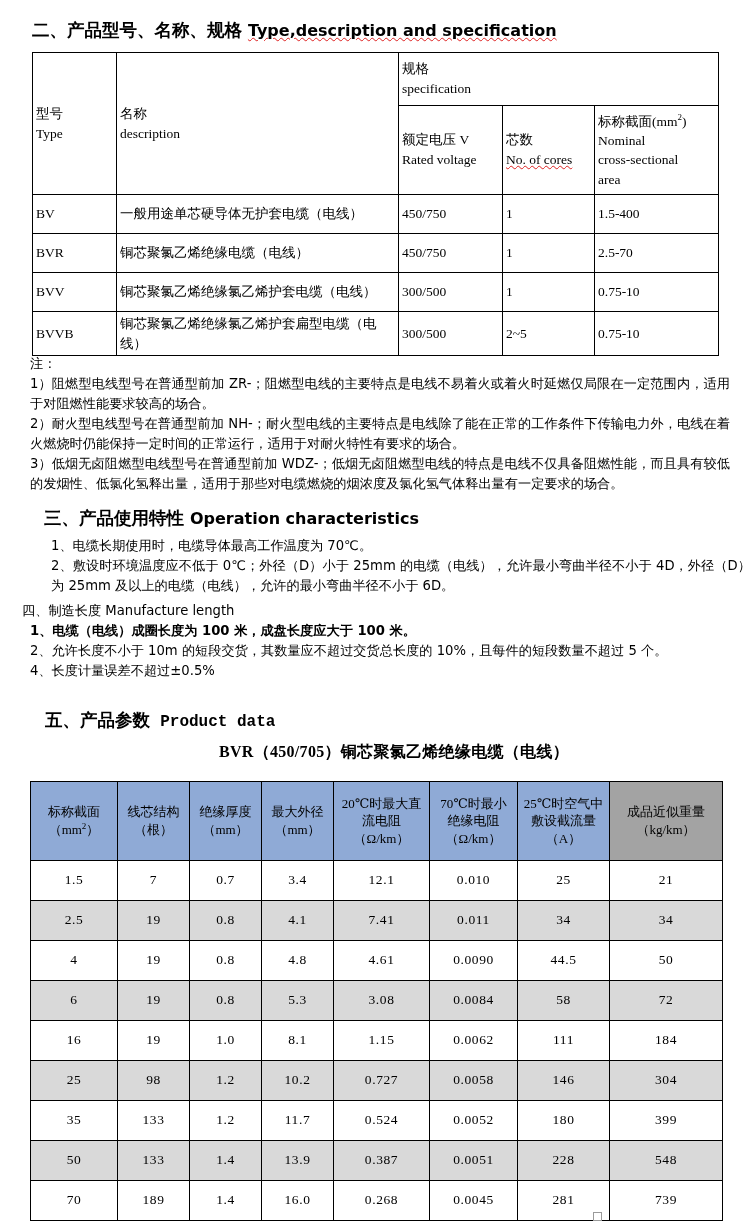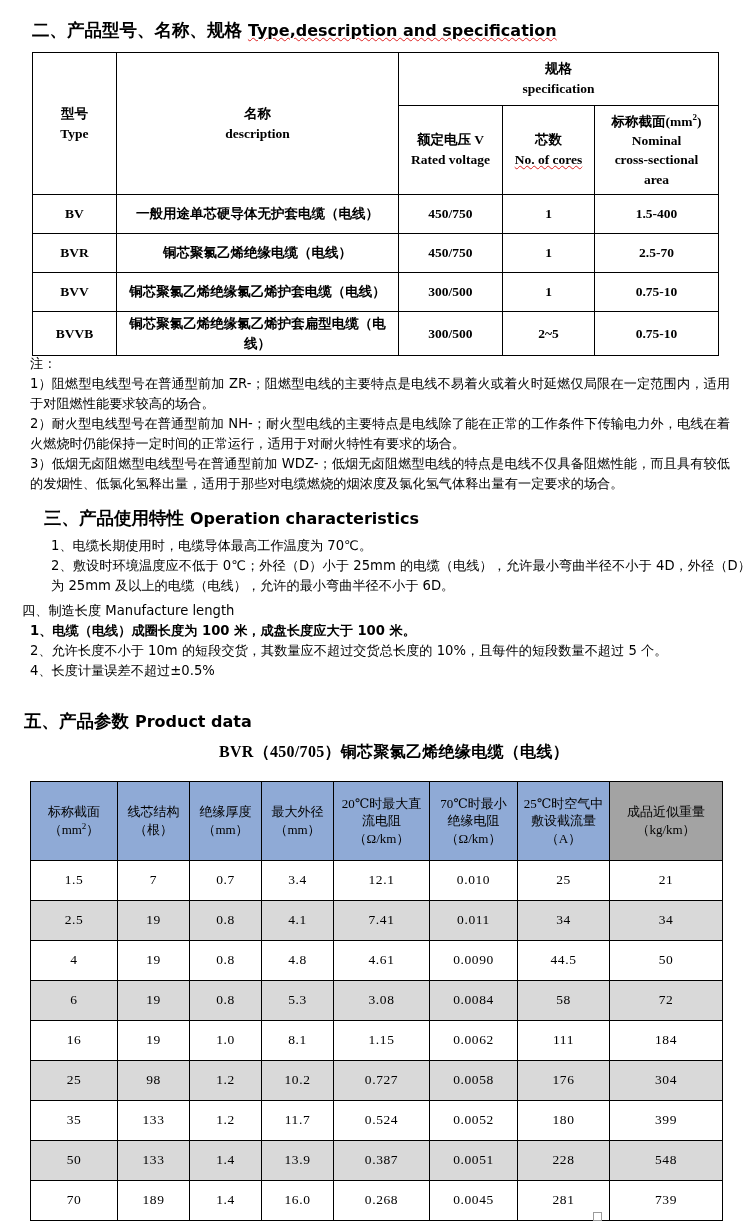--- a/index.html
+++ b/index.html
@@ -45,26 +45,26 @@
   
   .tbl1 {
     border-collapse: collapse;
     table-layout: fixed;
     width: 686px;
     margin: 0;
   }
   .tbl1 td, .tbl1 th {
     border: 1px solid #000000;
     padding: 2px 3px;
-    text-align: center;
+    text-align: left;
     vertical-align: middle;
     font-family: "Liberation Serif", "DejaVu Serif", serif;
     font-size: 13.5px;
     line-height: 1.45;
-    font-weight: bold;
+    font-weight: normal;
   }
   .tbl1 .hcell { height: 60px; }
   .tbl1 .body-row td { height: 34px; }
   .tbl1 .desc { font-size: 13.5px; }
   .sup { font-size: 9px; vertical-align: super; }
 
   
   .note-block {
     font-family: "DejaVu Sans", "Liberation Sans", sans-serif;
     font-size: 13.2px;
@@ -222,21 +222,21 @@
   <div class="note-block" style="position:absolute; left:22px; top:601px;">
     <p><span>四、制造长度</span> <span>Manufacture length</span></p>
   </div>
 
   <div class="note-block" style="position:absolute; left:30px; top:621px;">
     <p class="bold-line">1、电缆（电线）成圈长度为 100 米，成盘长度应大于 100 米。</p>
     <p>2、允许长度不小于 10m 的短段交货，其数量应不超过交货总长度的 10%，且每件的短段数量不超过 5 个。</p>
     <p>4、长度计量误差不超过±0.5%</p>
   </div>
 
-  <div style="position:absolute; left:24px; top:711px;" class="section-heading">
+  <div style="position:absolute; left:45px; top:711px;font-family:Liberation Mono, monospace;" class="section-heading">
     <span class="cn">五、产品参数</span>
     <span class="en">Product data</span>
   </div>
 
   <div class="t2-title" style="position:absolute; left:48px; top:742px; width:692px;">BVR（450/705）铜芯聚氯乙烯绝缘电缆（电线）</div>
 
   <div style="position:absolute; left:30px; top:781px;">
     <table class="tbl2">
       <colgroup>
         <col style="width:87px">
@@ -338,21 +338,21 @@
             <td>111</td>
             <td>184</td>
           </tr>
           <tr>
             <td>25</td>
             <td>98</td>
             <td>1.2</td>
             <td>10.2</td>
             <td>0.727</td>
             <td>0.0058</td>
-            <td>176</td>
+            <td>146</td>
             <td>304</td>
           </tr>
           <tr>
             <td>35</td>
             <td>133</td>
             <td>1.2</td>
             <td>11.7</td>
             <td>0.524</td>
             <td>0.0052</td>
             <td>180</td>

